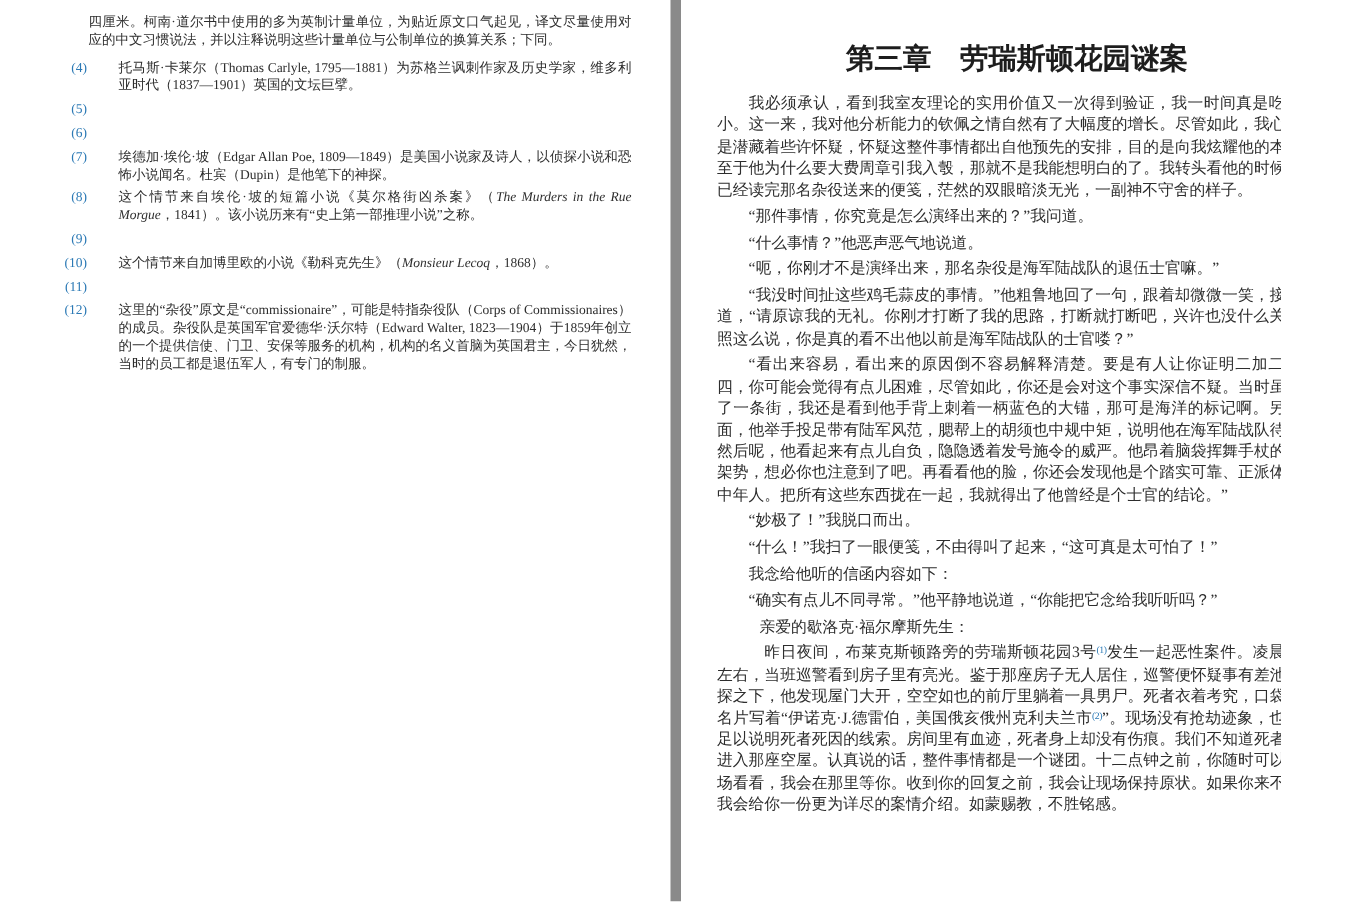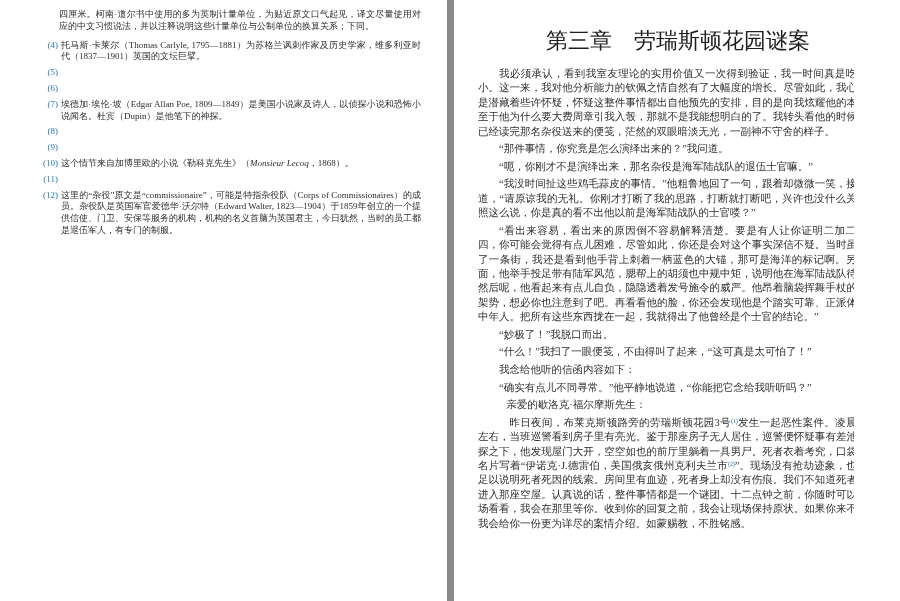--- a/index.html
+++ b/index.html
@@ -22,31 +22,31 @@
   }
   .cont-para {
     margin: 9px 26px 7px 59px;
     font-size: 9px; line-height: 11.8px; text-align: justify;
   }
   .footnote { display: flex; margin-bottom: 4px; font-size: 9px; line-height: 11.8px; }
   .fn-num {
     flex: none; width: 22px; margin-left: 36px; text-align: right;
     color: #2b79b5;
   }
-  .fn-text { flex: 1; margin-left: 3px; margin-right: 26px; text-align: justify; }
+  .fn-text { flex: 1; margin-left: 21px; margin-right: 26px; text-align: justify; }
   .fn-text i { font-style: italic; }
 
   
   .page-right {
     position: absolute; left: 454px; top: 0; width: 439px; height: 601px;
     box-sizing: border-box; background: #ffffff; overflow: hidden;
     padding: 26px 15px 0 24px;
   }
   .chapter-title {
-    font-size: 22px; font-weight: normal; text-align: center;
+    font-size: 19px; font-weight: bold; text-align: center;
     color: #1d1d1d; margin: 0 0 11px 0;
   }
   .para {
     margin: 0 0 3.2px 0;
     font-size: 10.5px; line-height: 14.4px;
     text-align: justify; text-indent: 2em;
   }
   .letter-salutation { text-indent: 2.7em; }
   .letter-body { text-indent: 3em; }
   .fnref {
@@ -71,20 +71,21 @@
     </div>
     <div class="footnote">
       <span class="fn-num">(6)</span>
     </div>
     <div class="footnote">
       <span class="fn-num">(7)</span>
       <span class="fn-text"><span>埃德加·埃伦·坡（Edgar Allan Poe, 1809—1849）是美国小说家及诗人，以侦探小说和恐怖小说闻名。杜宾（Dupin）是他笔下的神探。</span><i></i><span></span></span>
     </div>
     <div class="footnote">
       <span class="fn-num">(8)</span>
+      <span class="fn-text"><span>这个情节来自埃伦·坡的短篇小说《莫尔格街凶杀案》（</span><i>The Murders in the Rue Morgue</i><span>，1841）。该小说历来有“史上第一部推理小说”之称。</span></span>
     </div>
     <div class="footnote">
       <span class="fn-num">(9)</span>
     </div>
     <div class="footnote">
       <span class="fn-num">(10)</span>
       <span class="fn-text"><span>这个情节来自加博里欧的小说《勒科克先生》（</span><i>Monsieur Lecoq</i><span>，1868）。</span></span>
     </div>
     <div class="footnote">
       <span class="fn-num">(11)</span>
@@ -95,20 +96,21 @@
     </div>
   </div>
 
   <div class="page-gap"></div>
 
   <div class="page-right">
     <h1 class="chapter-title">第三章　劳瑞斯顿花园谜案</h1>
 
     <p class="para">我必须承认，看到我室友理论的实用价值又一次得到验证，我一时间真是吃惊不小。这一来，我对他分析能力的钦佩之情自然有了大幅度的增长。尽管如此，我心里还是潜藏着些许怀疑，怀疑这整件事情都出自他预先的安排，目的是向我炫耀他的本事。至于他为什么要大费周章引我入彀，那就不是我能想明白的了。我转头看他的时候，他已经读完那名杂役送来的便笺，茫然的双眼暗淡无光，一副神不守舍的样子。</p>
     <p class="para">“那件事情，你究竟是怎么演绎出来的？”我问道。</p>
+    <p class="para">“什么事情？”他恶声恶气地说道。</p>
     <p class="para">“呃，你刚才不是演绎出来，那名杂役是海军陆战队的退伍士官嘛。”</p>
     <p class="para">“我没时间扯这些鸡毛蒜皮的事情。”他粗鲁地回了一句，跟着却微微一笑，接着说道，“请原谅我的无礼。你刚才打断了我的思路，打断就打断吧，兴许也没什么关系。照这么说，你是真的看不出他以前是海军陆战队的士官喽？”</p>
     <p class="para">“看出来容易，看出来的原因倒不容易解释清楚。要是有人让你证明二加二等于四，你可能会觉得有点儿困难，尽管如此，你还是会对这个事实深信不疑。当时虽然隔了一条街，我还是看到他手背上刺着一柄蓝色的大锚，那可是海洋的标记啊。另一方面，他举手投足带有陆军风范，腮帮上的胡须也中规中矩，说明他在海军陆战队待过。然后呢，他看起来有点儿自负，隐隐透着发号施令的威严。他昂着脑袋挥舞手杖的那种架势，想必你也注意到了吧。再看看他的脸，你还会发现他是个踏实可靠、正派体面的中年人。把所有这些东西拢在一起，我就得出了他曾经是个士官的结论。”</p>
     <p class="para">“妙极了！”我脱口而出。</p>
     <p class="para">“什么！”我扫了一眼便笺，不由得叫了起来，“这可真是太可怕了！”</p>
     <p class="para">我念给他听的信函内容如下：</p>
     <p class="para">“确实有点儿不同寻常。”他平静地说道，“你能把它念给我听听吗？”</p>
 
     <div>
       <p class="para letter-salutation">亲爱的歇洛克·福尔摩斯先生：</p>

